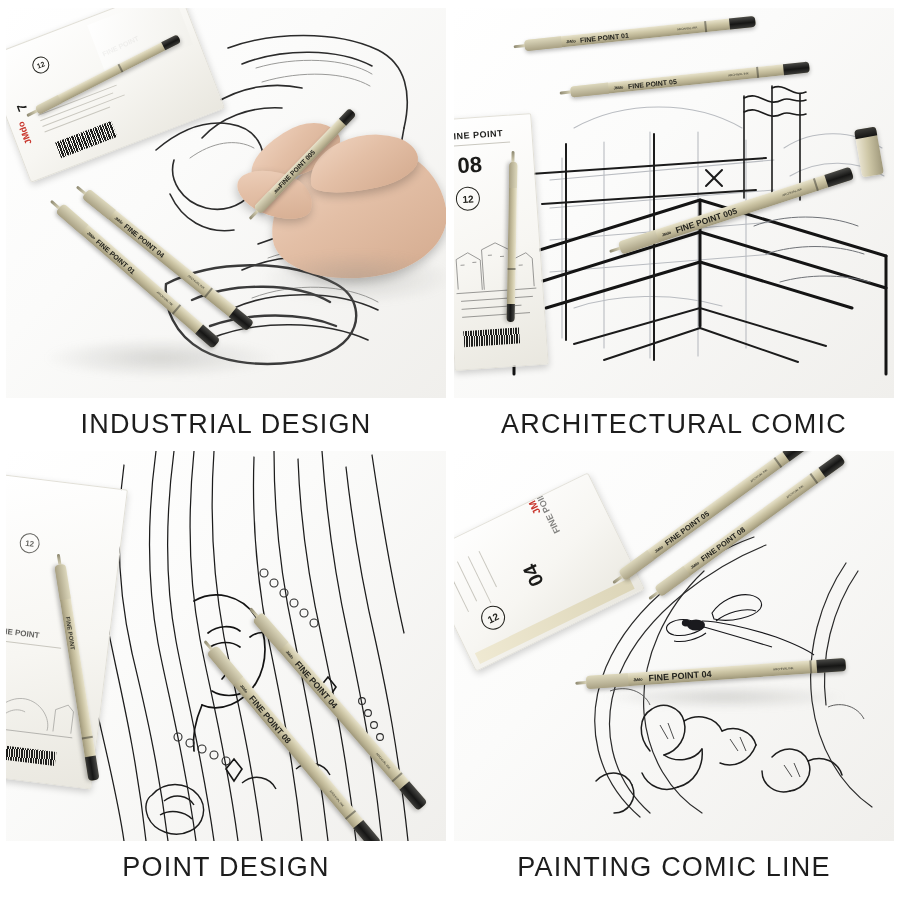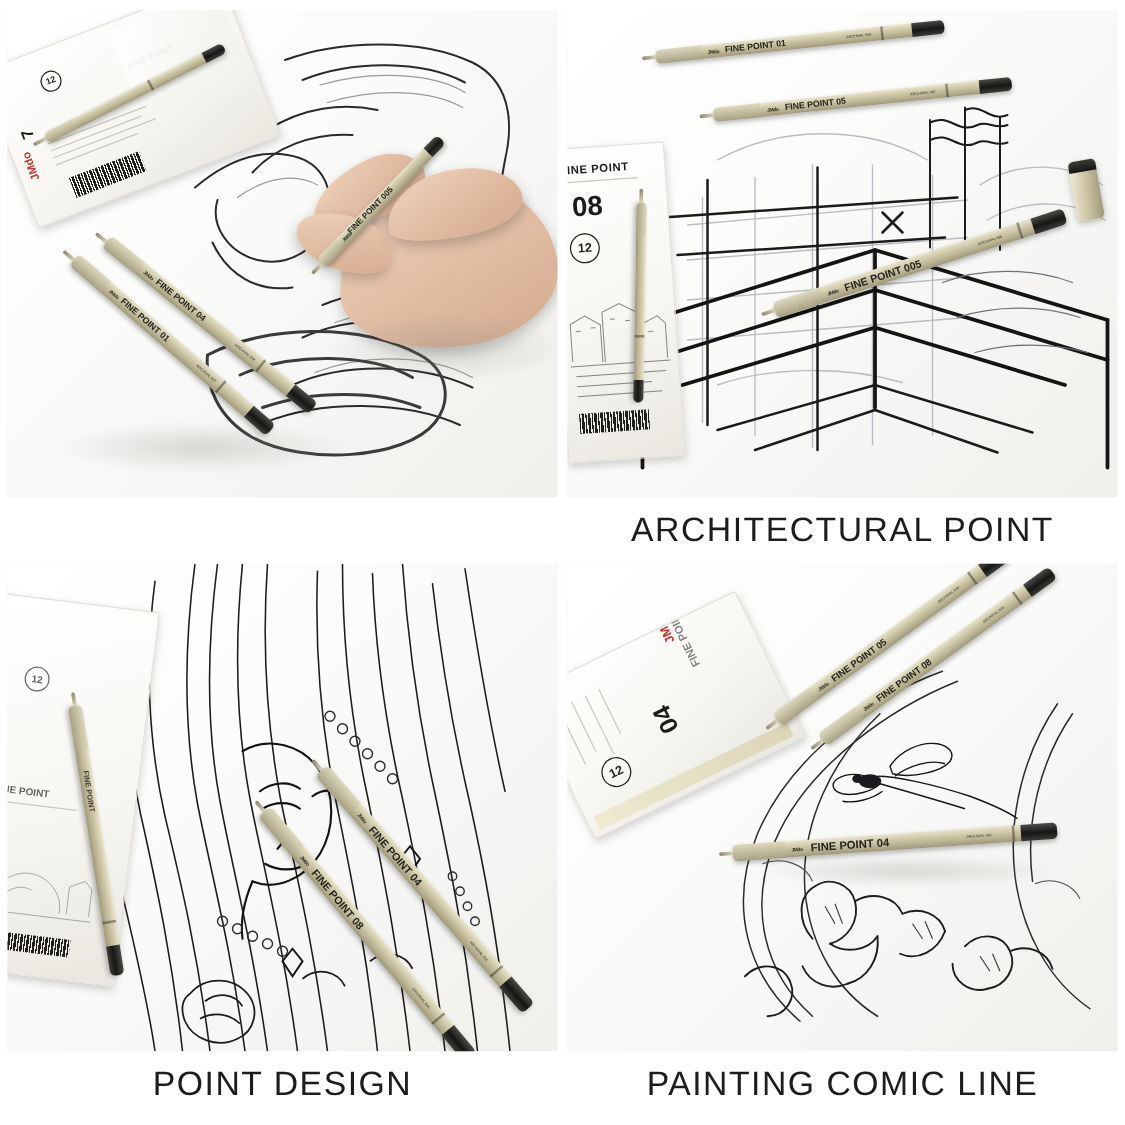--- a/index.html
+++ b/index.html
@@ -308,20 +308,21 @@
             <span>FINE POINT</span>
             <span>01</span>
           </div>
           <div class="microtext" style="left:62%;">ARCHIVAL INK</div>
           <div class="band" style="left:74%;"></div>
           <div class="endcap"></div>
         </div>
 
         <div class="shadowy" style="left:40px; top:330px; width:230px; height:40px;"></div>
       </div>
+      <div class="caption">INDUSTRIAL DESIGN</div>
     </div>
 
     <div class="cell">
       <div class="photo">
         <div class="panel-bg-paper"></div>
 
         <div class="sketch">
           <svg viewBox="0 0 440 390" preserveAspectRatio="none">
 
             <g fill="none" stroke="#b9bcc1" stroke-width="1.1" stroke-linecap="round">
@@ -446,21 +447,21 @@
           <div class="brandmark">JMdo</div>
           <div class="pentext" style="font-size:8.5px;">
             <span>FINE POINT</span>
             <span>005</span>
           </div>
           <div class="microtext" style="left:70%;">ARCHIVAL INK</div>
           <div class="band" style="left:84%;"></div>
           <div class="endcap"></div>
         </div>
       </div>
-      <div class="caption">ARCHITECTURAL POINT</div>
+      <div class="caption">ARCHITECTURAL COMIC</div>
     </div>
 
     <div class="cell">
       <div class="photo">
         <div class="panel-bg-paper"></div>
 
         <div class="sketch">
           <svg viewBox="0 0 440 390" preserveAspectRatio="none">
 
             <g fill="none" stroke="#1c1c1c" stroke-width="1.25" stroke-linecap="round">

